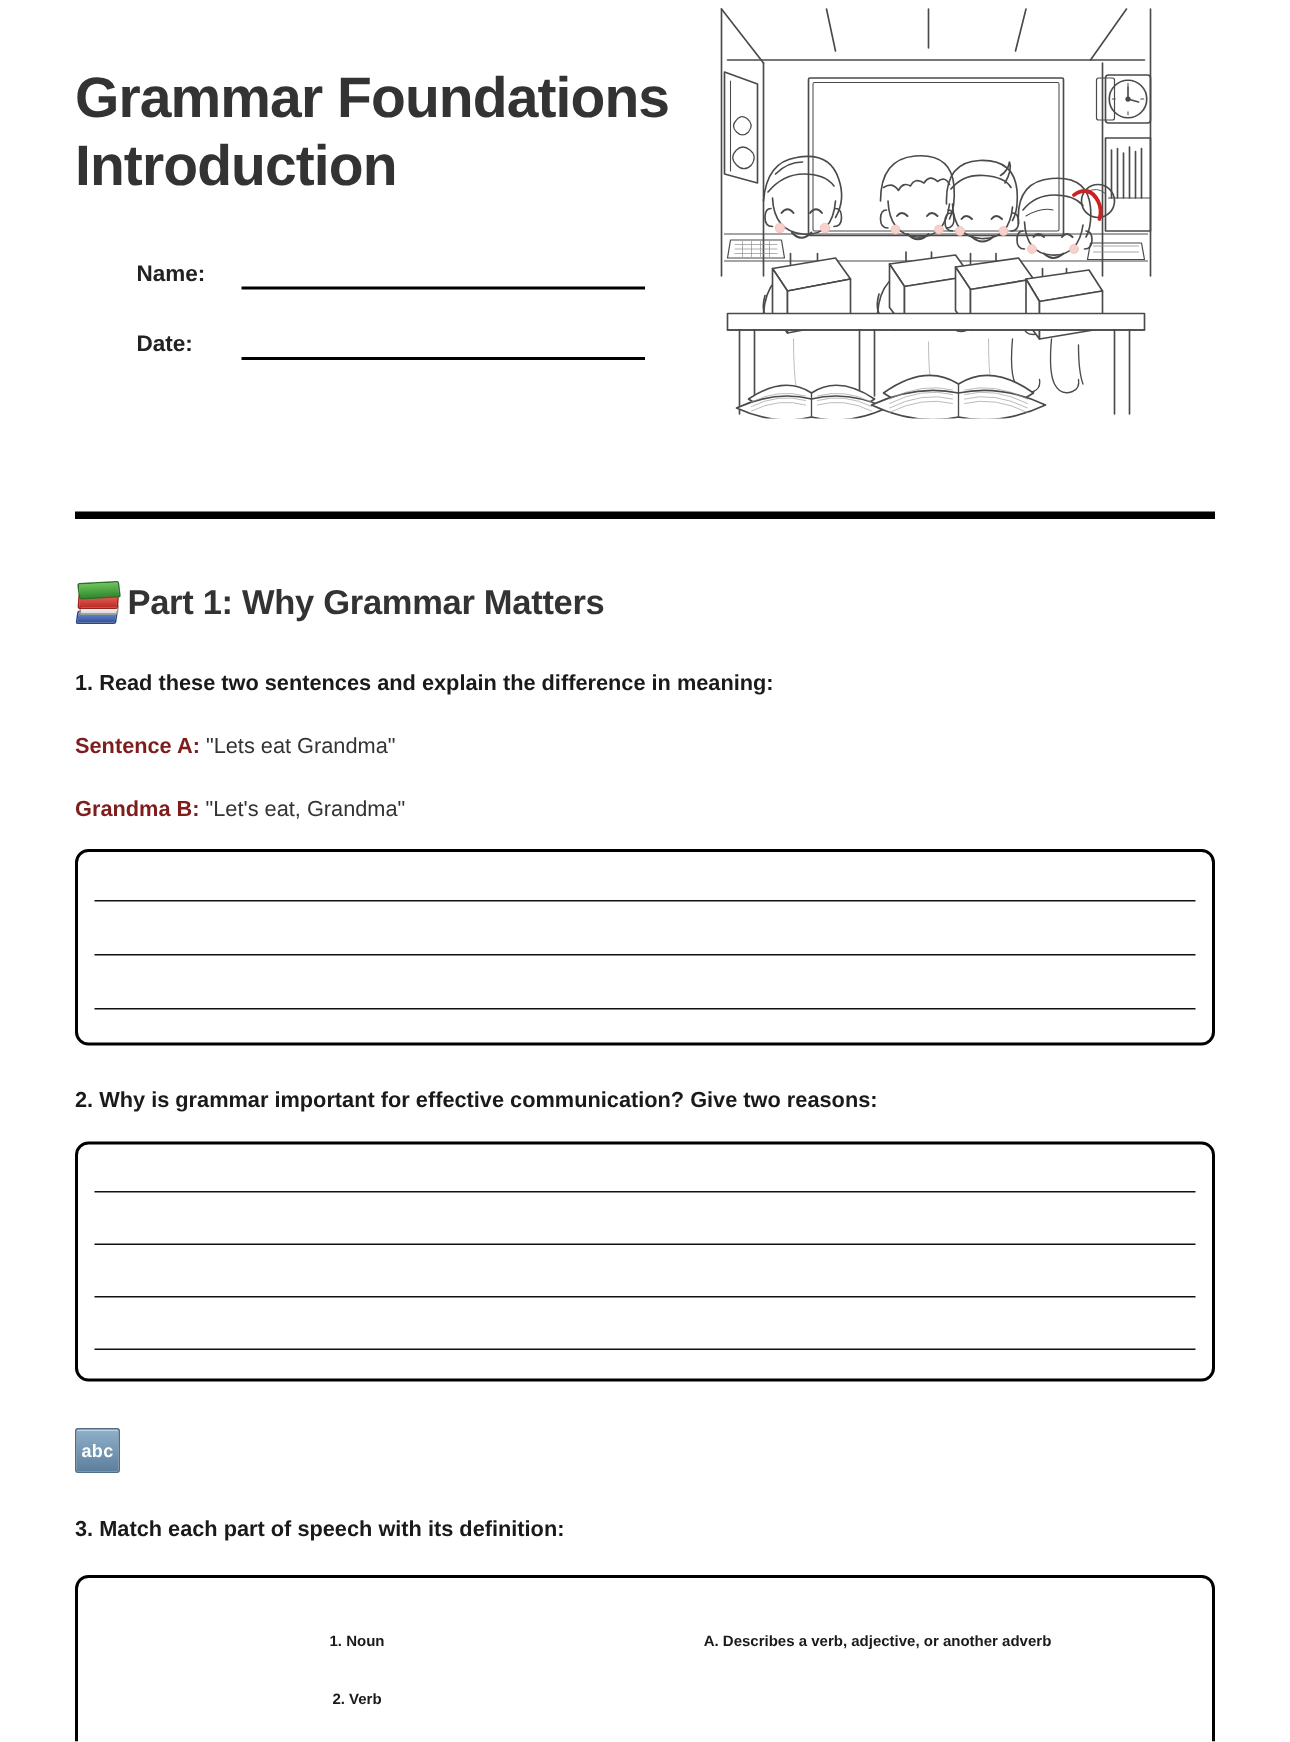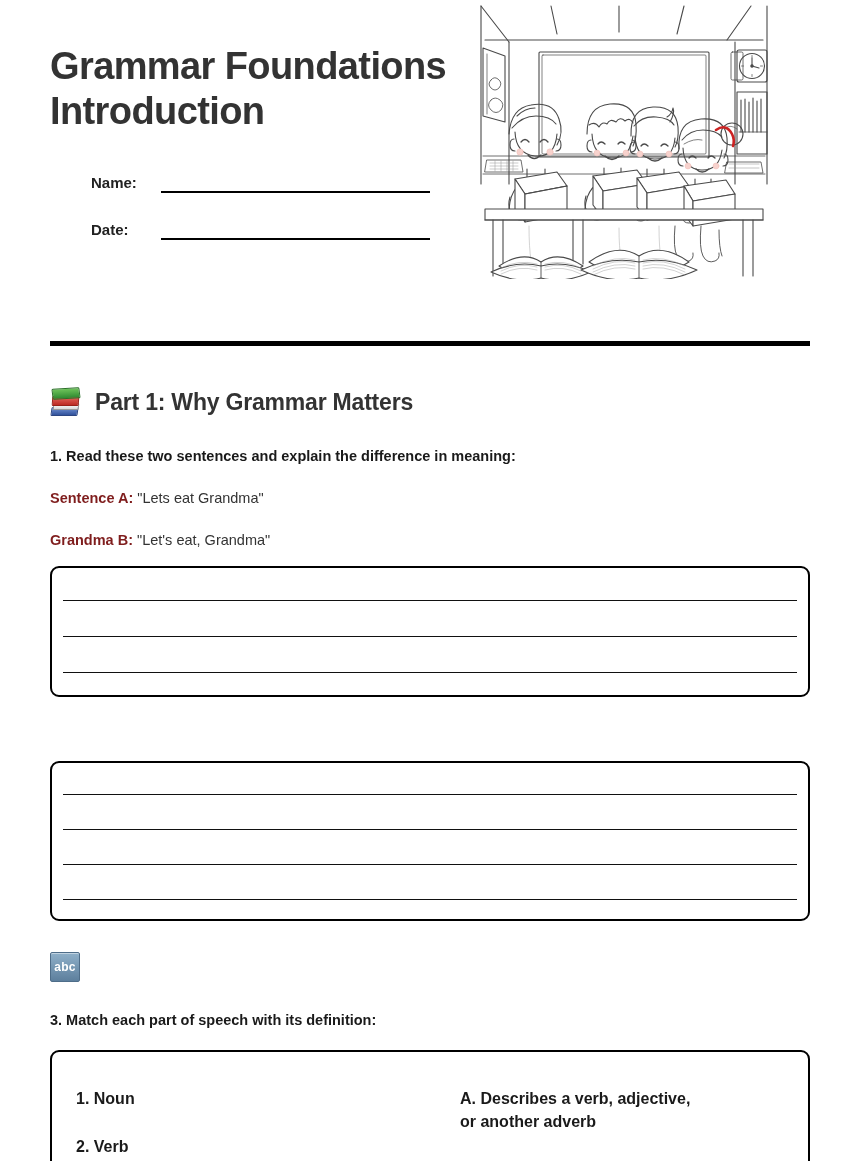--- a/index.html
+++ b/index.html
@@ -84,22 +84,22 @@
     width: 760px;
     height: 0;
     border-top: 5px solid #000000;
   }
 
   
   .section-heading {
     position: absolute;
     left: 50px;
     display: flex;
-    align-items: center;
-    gap: 15px;
+    align-items: flex-start;
+    gap: 5px;
   }
   .section-heading .sec-title {
     font-size: 23px;
     font-weight: bold;
     color: #333333;
     letter-spacing: -0.2px;
     white-space: nowrap;
   }
 
   
@@ -221,25 +221,26 @@
     position: relative;
     padding: 36px 24px 20px 24px;
     display: flex;
   }
   .match-col {
     flex: 1 1 50%;
   }
   .match-col.left { padding-left: 0px; }
   .match-col.right { padding-left: 60px; }
   .match-item {
-    font-size: 16px;
+    font-size: 10px;
     font-weight: bold;
     color: #1a1a1a;
     line-height: 1.42;
     margin-bottom: 25px;
+    text-align: center;
   }
   .match-item.wrap { max-width: 250px; }
 </style>
 </head>
 <body>
 
 <div class="page">
 
   <div class="header">
     <h1 class="title">Grammar Foundations Introduction</h1>
@@ -466,20 +467,21 @@
   </div>
 
   <div class="answer-box" style="top:566px; height:131px;">
     <div class="rules">
       <div class="rule" style="top:32px;"></div>
       <div class="rule" style="top:68px;"></div>
       <div class="rule" style="top:104px;"></div>
     </div>
   </div>
 
+  <div class="question" style="top:725px;">2. Why is grammar important for effective communication? Give two reasons:</div>
 
   <div class="answer-box" style="top:761px; height:160px;">
     <div class="rules">
       <div class="rule" style="top:31px;"></div>
       <div class="rule" style="top:66px;"></div>
       <div class="rule" style="top:101px;"></div>
       <div class="rule" style="top:136px;"></div>
     </div>
   </div>
 

